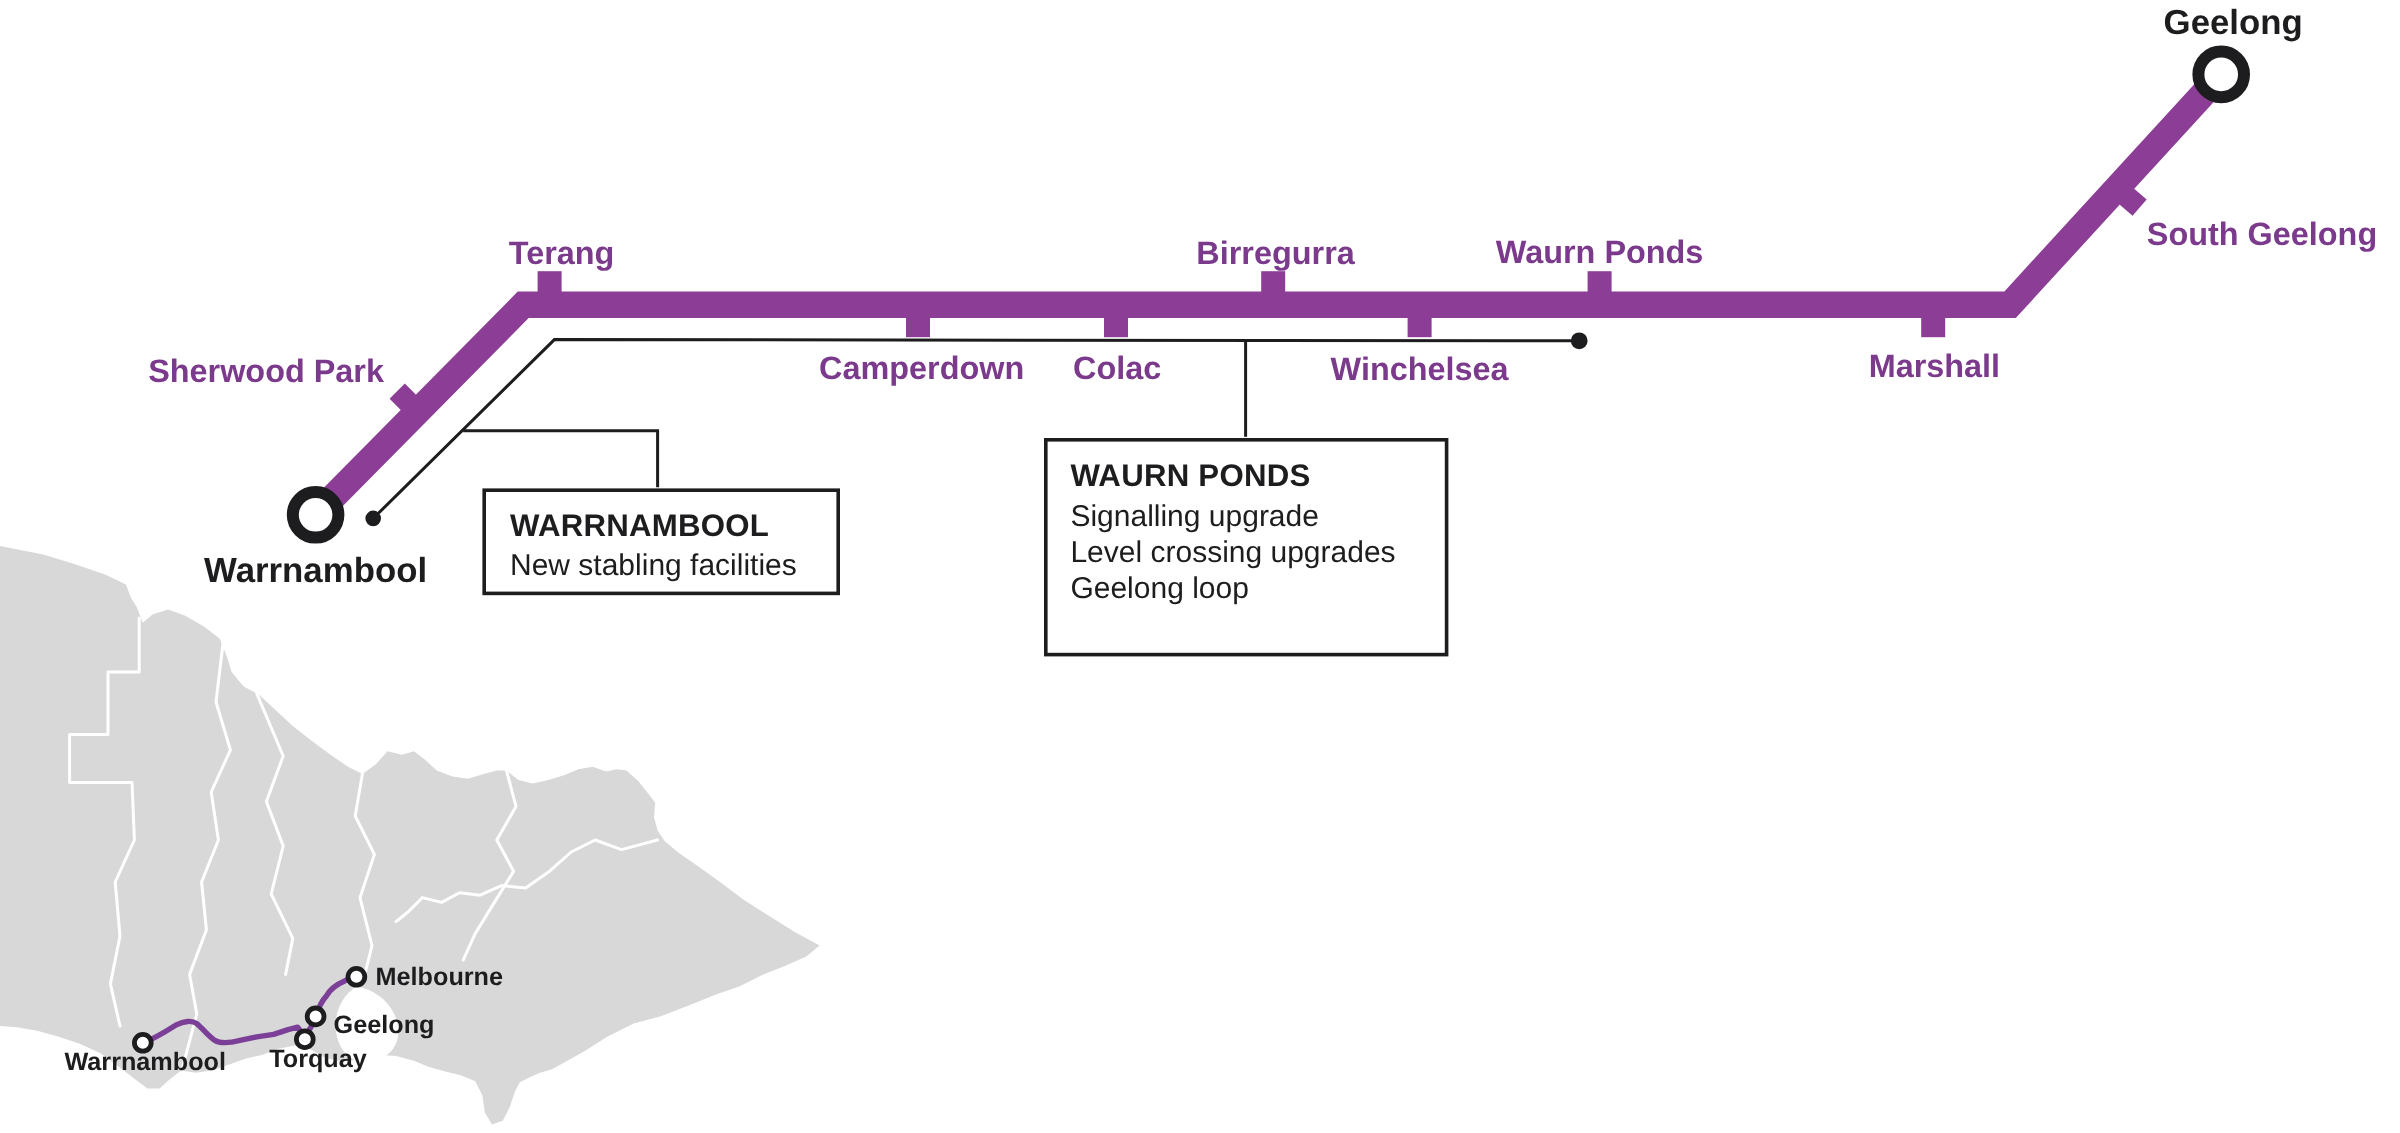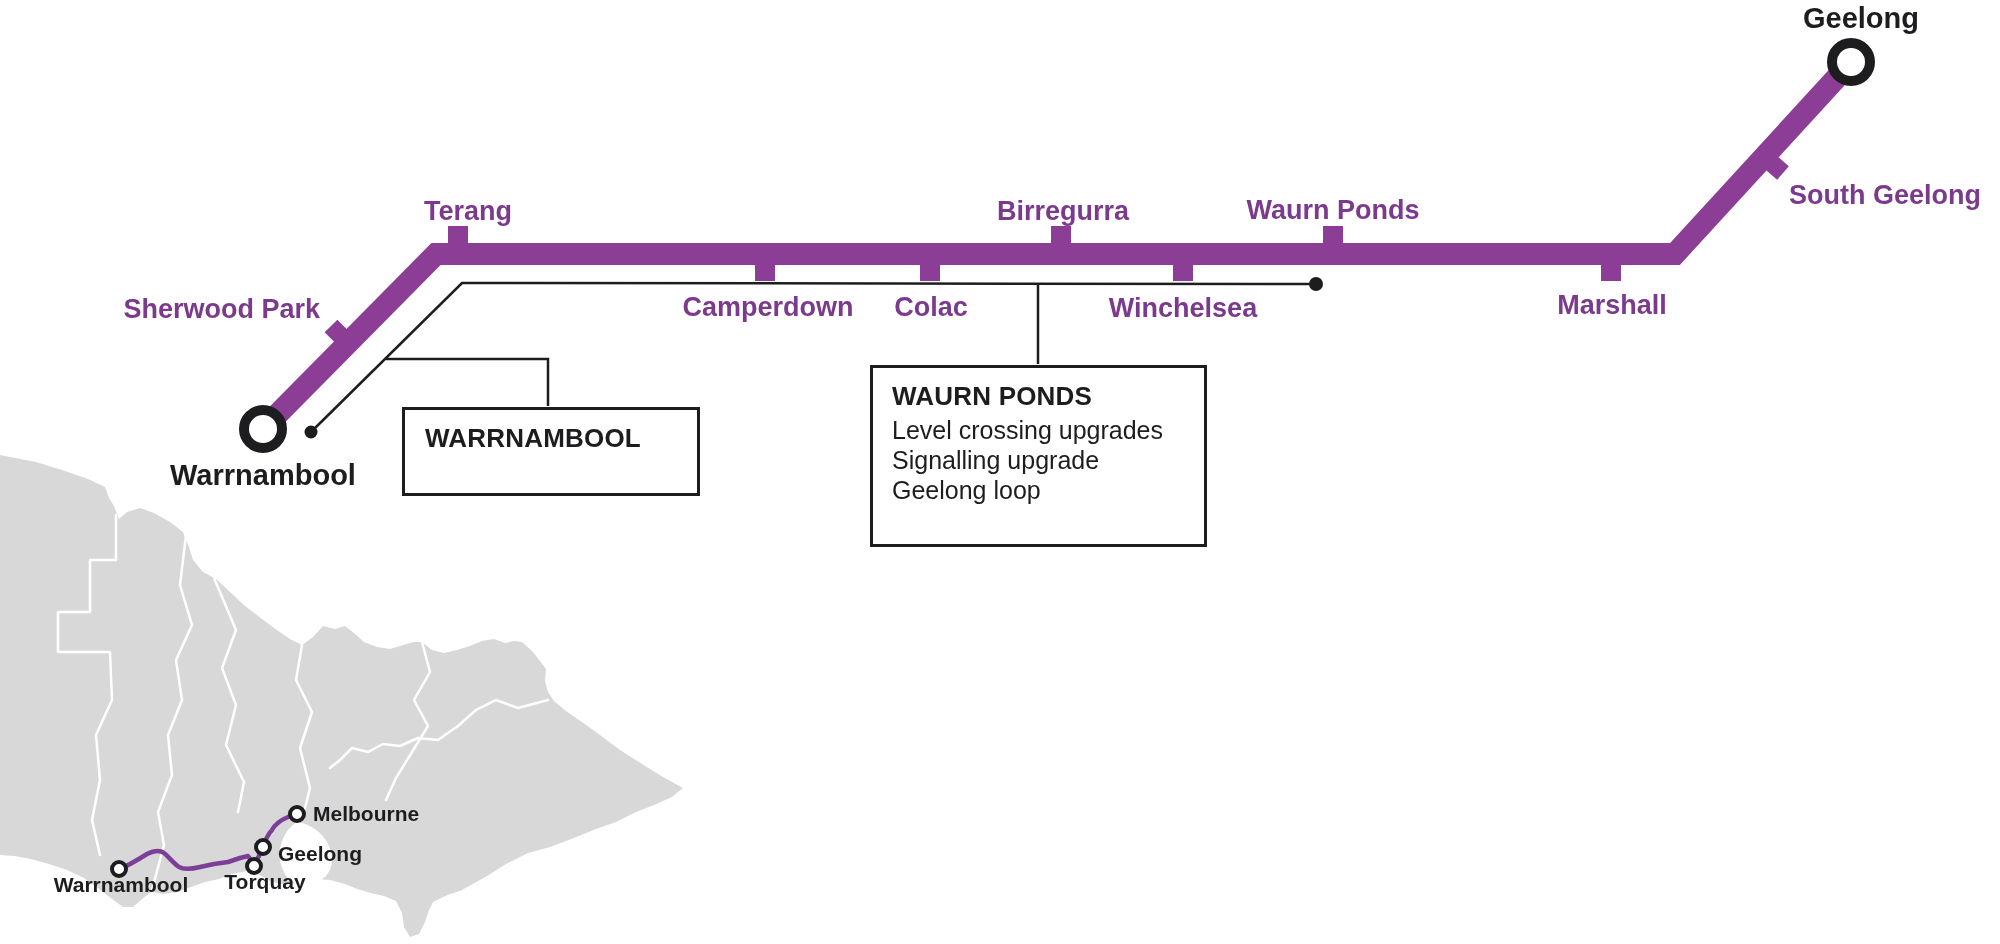--- a/index.html
+++ b/index.html
@@ -114,24 +114,25 @@
     <text class="station-label" x="1333" y="219" text-anchor="middle">Waurn Ponds</text>
     <text class="station-label" x="1612" y="314" text-anchor="middle">Marshall</text>
     <text class="station-label" x="1789" y="204" text-anchor="start">South Geelong</text>
 
     <text class="terminus-label" x="263" y="485" text-anchor="middle">Warrnambool</text>
     <text class="terminus-label" x="1861" y="28" text-anchor="middle">Geelong</text>
   </svg>
 
   <div class="callout" id="callout-warrnambool">
     <div class="title">WARRNAMBOOL</div>
+    <div class="line">New stabling facilities</div>
   </div>
 
   <div class="callout" id="callout-waurn-ponds">
     <div class="title">WAURN PONDS</div>
     <div class="body">
+      <div class="line">Signalling upgrade</div>
       <div class="line">Level crossing upgrades</div>
-      <div class="line">Signalling upgrade</div>
       <div class="line">Geelong loop</div>
     </div>
   </div>
 
 </div>
 
 </body></html>

